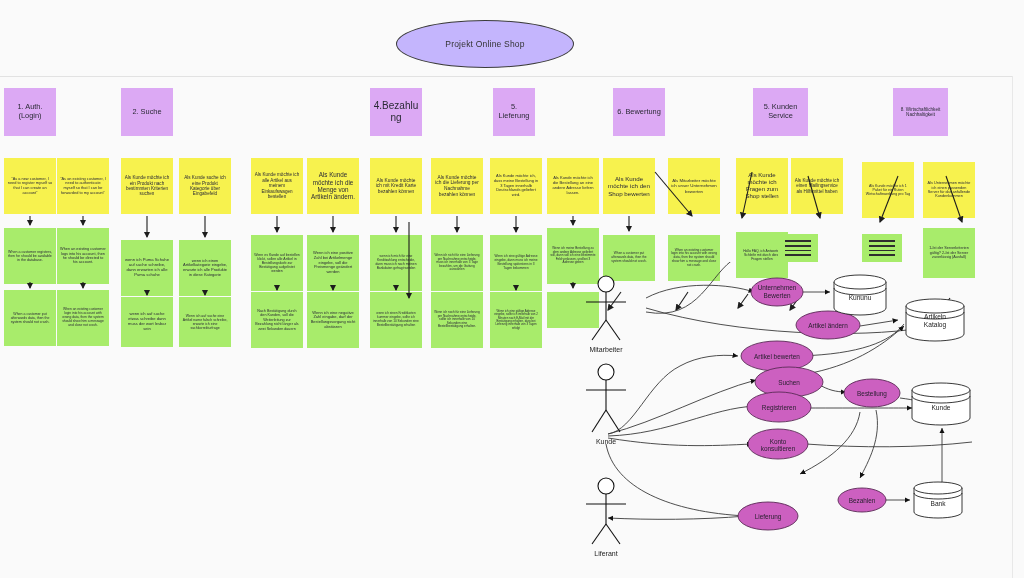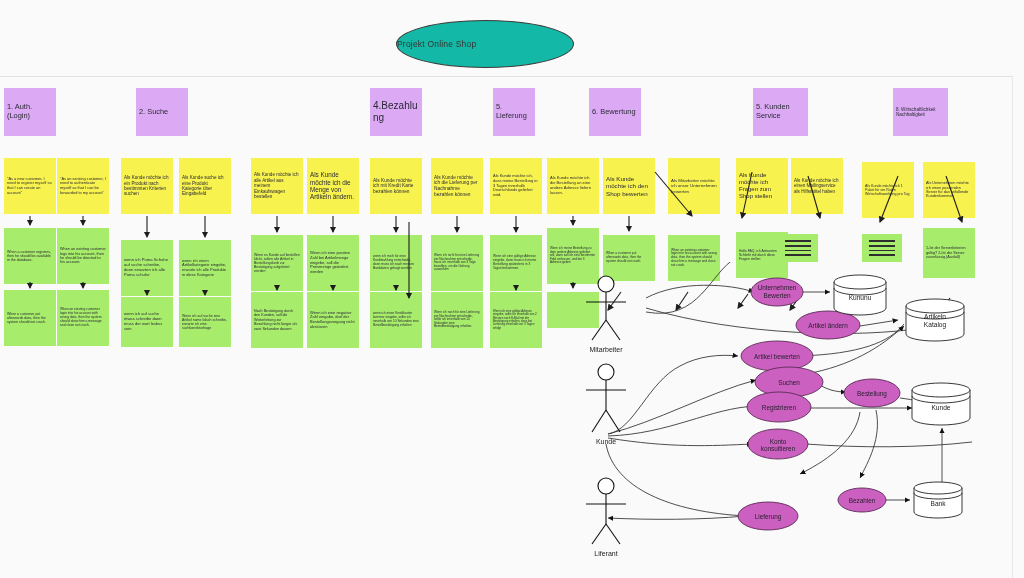--- a/index.html
+++ b/index.html
@@ -16,32 +16,32 @@
   }
   .vdivider {
     position:absolute; top:76px; width:1px; height:502px;
     background:#e8e8e8;
   }
   
   .title-ellipse {
     position:absolute;
     border:1.4px solid #3b3b3b;
     border-radius:50%;
-    background:#14b8a6;
-    display:flex; align-items:center; 
+    background:#c4b5fd;
+    display:flex; align-items:center; justify-content:center;
     text-align:center;
   }
   .title-ellipse span {
     font-size:8.5px; color:#333; letter-spacing:.2px;
   }
   
   .note {
     position:absolute;
     display:flex; align-items:center; justify-content:center;
-    text-align:left;
+    text-align:center;
     padding:3px;
     line-height:1.18;
     color:#2a2a35;
     overflow:hidden;
     word-wrap:break-word;
   }
   .note.purple { background:#dca9f4; }
   .note.yellow { background:#f7f24e; }
   .note.green  { background:#a8ec6b; }
   .note span { display:block; width:100%; }
@@ -73,30 +73,30 @@
   <div class="divider" style="top:76px;"></div>
   <div class="vdivider" style="left:1012px;"></div>
 
   <div class="title-ellipse" style="left:396px; top:20px; width:178px; height:48px;">
     <span>Projekt Online Shop</span>
   </div>
 
   <div class="note purple" style="left:4px;  top:88px; width:52px; height:48px; font-size:7.4px;">
     <span>1. Auth. (Login)</span>
     </div>
-  <div class="note purple" style="left:136px; top:88px; width:52px; height:48px; font-size:7.4px;">
+  <div class="note purple" style="left:121px; top:88px; width:52px; height:48px; font-size:7.4px;">
     <span>2. Suche</span>
     </div>
   <div class="note purple" style="left:370px; top:88px; width:52px; height:48px; font-size:10px;">
     <span>4.Bezahlung</span>
     </div>
   <div class="note purple" style="left:493px; top:88px; width:42px; height:48px; font-size:7.4px;">
     <span>5. Lieferung</span>
     </div>
-  <div class="note purple" style="left:589px; top:88px; width:52px; height:48px; font-size:7.4px;">
+  <div class="note purple" style="left:613px; top:88px; width:52px; height:48px; font-size:7.4px;">
     <span>6. Bewertung</span>
     </div>
   <div class="note purple" style="left:753px; top:88px; width:55px; height:48px; font-size:7.4px;">
     <span>5. Kunden Service</span>
     </div>
   <div class="note purple" style="left:893px; top:88px; width:55px; height:48px; font-size:4.6px;">
     <span>8. Wirtschaftlichkeit Nachhaltigkeit</span>
     </div>
 
   <div class="note yellow" style="left:4px;   top:158px; width:52px; height:56px; font-size:3.9px;">

